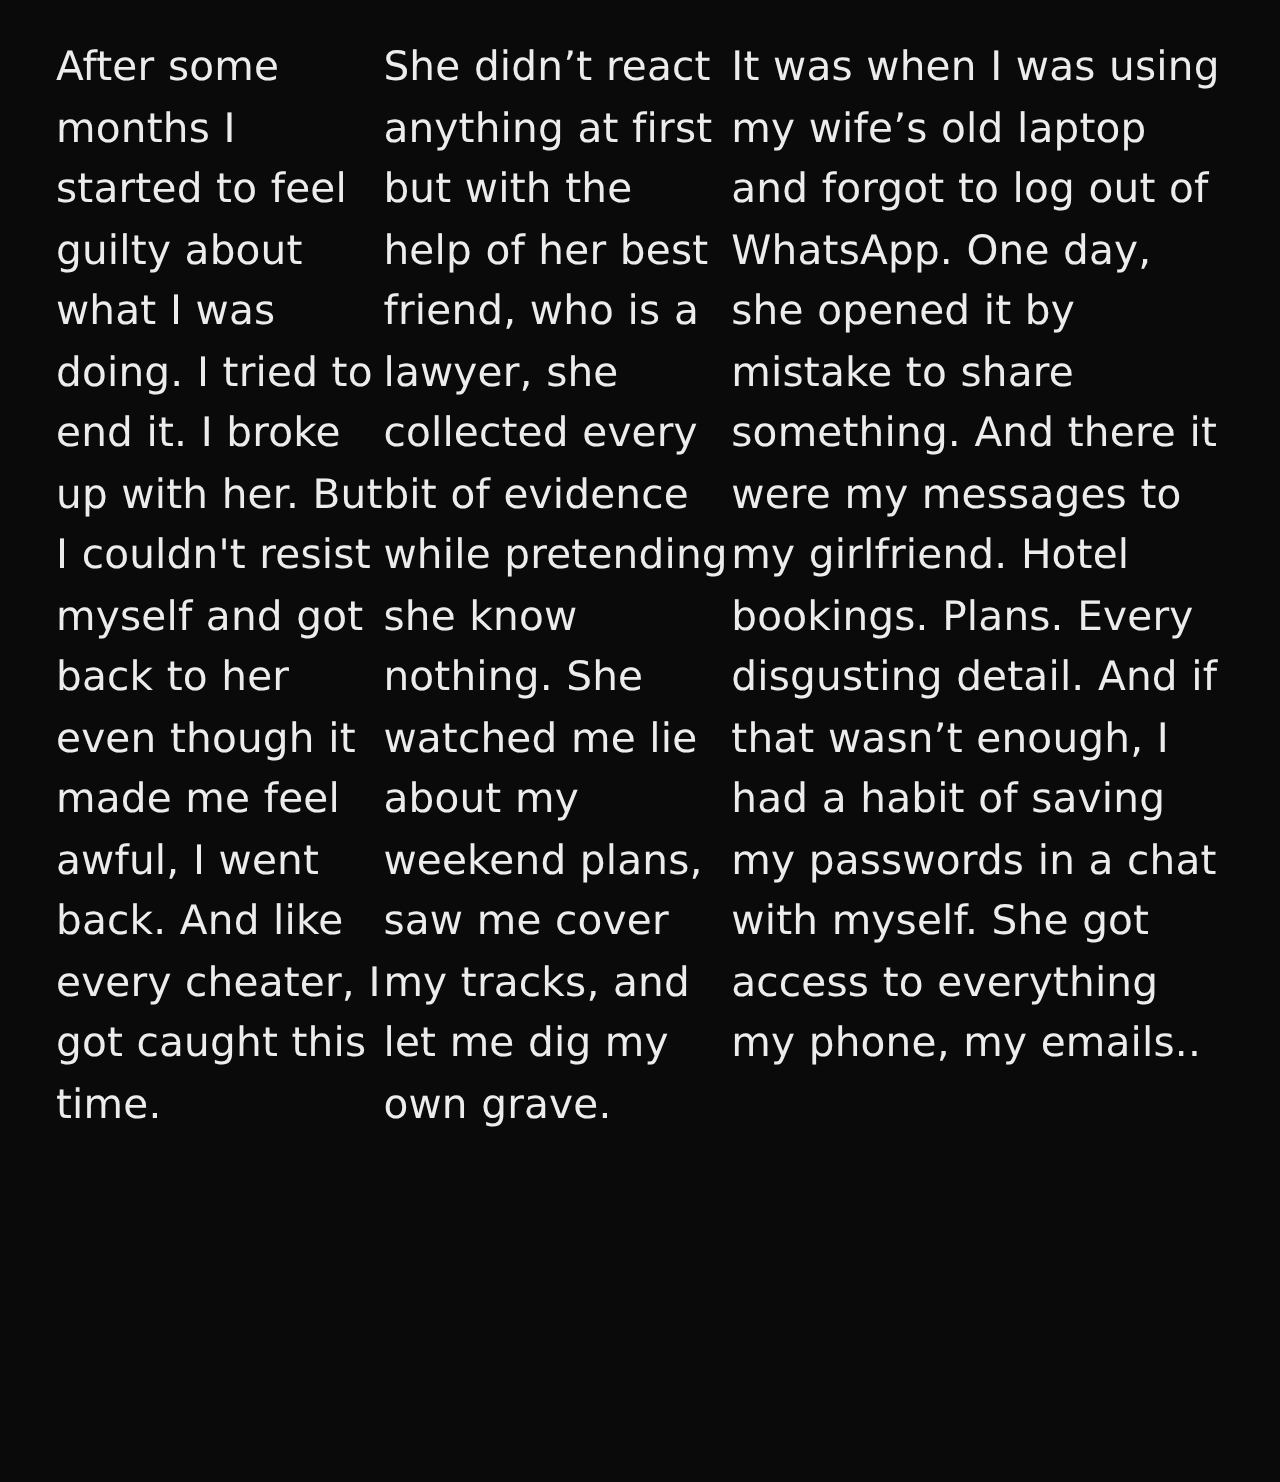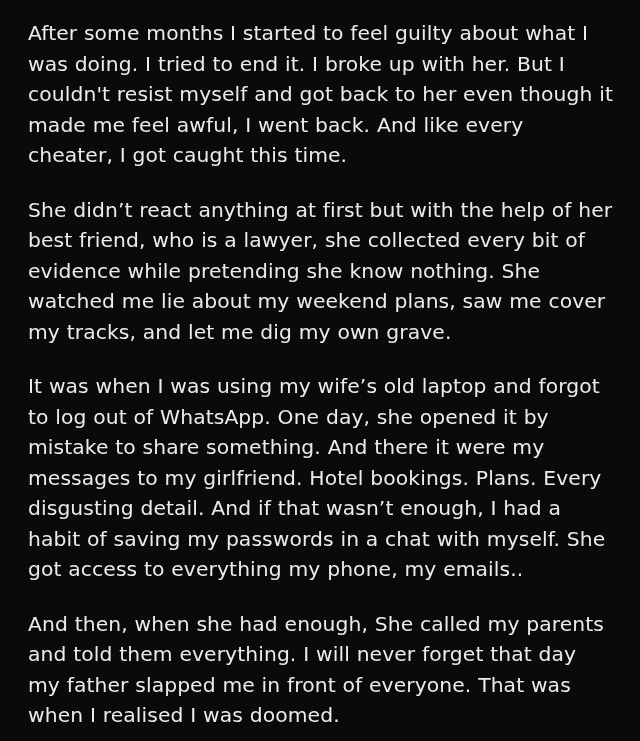--- a/index.html
+++ b/index.html
@@ -13,21 +13,21 @@
     overflow: hidden;
     font-family: "DejaVu Sans", "Liberation Sans", sans-serif;
   }
   .page {
     width: 640px;
     height: 741px;
     background: #0a0a0a;
     box-sizing: border-box;
     padding: 18px 26px 6px 28px;
     display: flex;
-    flex-direction: column;
+    flex-direction: row;
   }
   .para {
     color: #ececec;
     font-size: 20.3px;
     line-height: 30.5px;
     letter-spacing: 0.1px;
     margin: 0 0 24px 0;
     text-align: left;
     word-spacing: 0.2px;
   }
@@ -35,14 +35,13 @@
     margin-bottom: 0;
   }
 </style>
 </head>
 <body>
 
 <div class="page">
   <p class="para">After some months I started to feel guilty about what I was doing. I tried to end it. I broke up with her. But I couldn't resist myself and got back to her  even though it made me feel awful, I went back. And like every cheater, I got caught this time.</p>
   <p class="para">She didn’t react anything at first but with the help of her best friend, who is a lawyer, she collected every bit of evidence while pretending she know nothing. She watched me lie about my weekend plans, saw me cover my tracks, and let me dig my own grave.</p>
   <p class="para">It was when I was using my wife’s old laptop and forgot to log out of WhatsApp. One day, she opened it by mistake to share something. And there it were my messages to my girlfriend. Hotel bookings. Plans. Every disgusting detail. And if that wasn’t enough, I had a habit of saving my passwords in a chat with myself. She got access to everything my phone, my emails..</p>
-  <p class="para">And then, when she had enough,  She called my parents and told them everything. I will never forget that day my father slapped me in front of everyone. That was when I realised I was doomed.</p>
 </div>
 
 </body></html>

